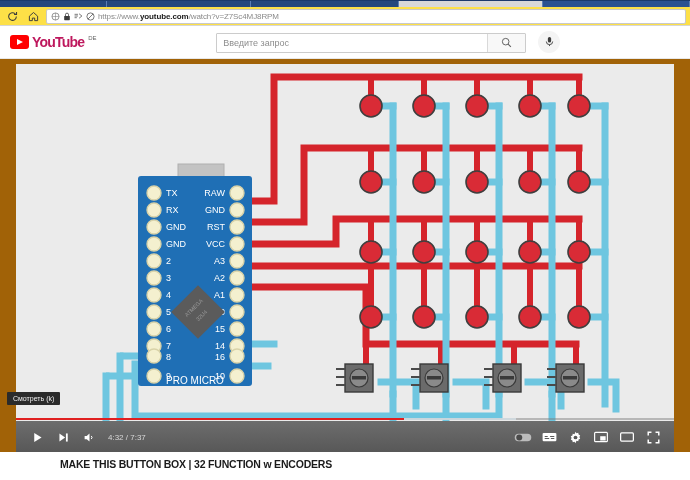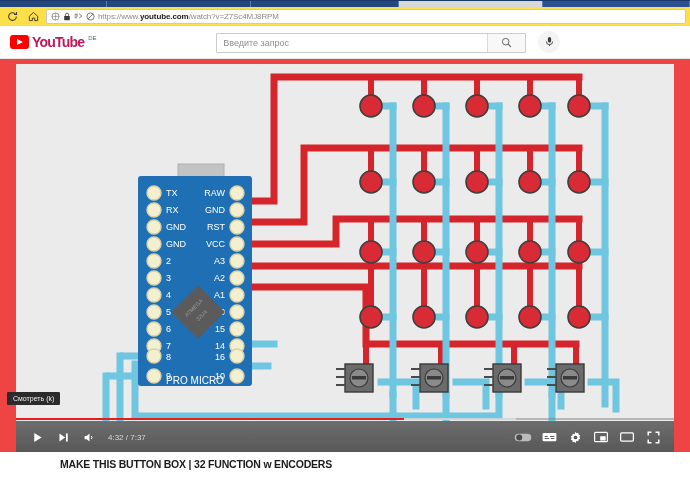--- a/index.html
+++ b/index.html
@@ -102,21 +102,21 @@
     width: 22px; height: 22px; border-radius: 50%;
     background: #f4f4f4;
     display: flex; align-items: center; justify-content: center;
     flex: none; cursor: pointer;
   }
 
   
   #player {
     position: relative;
     width: 690px; height: 398px;
-    background: #ef4444;
+    background: #a16207;
     text-align: center;
   }
   #video-canvas {
     position: absolute;
     left: 16px; top: 5px;
     width: 658px; height: 390px;
     background: #ebebeb;
     overflow: hidden;
   }
   #diagram { position: absolute; left: 0; top: 0; width: 658px; height: 390px; }

